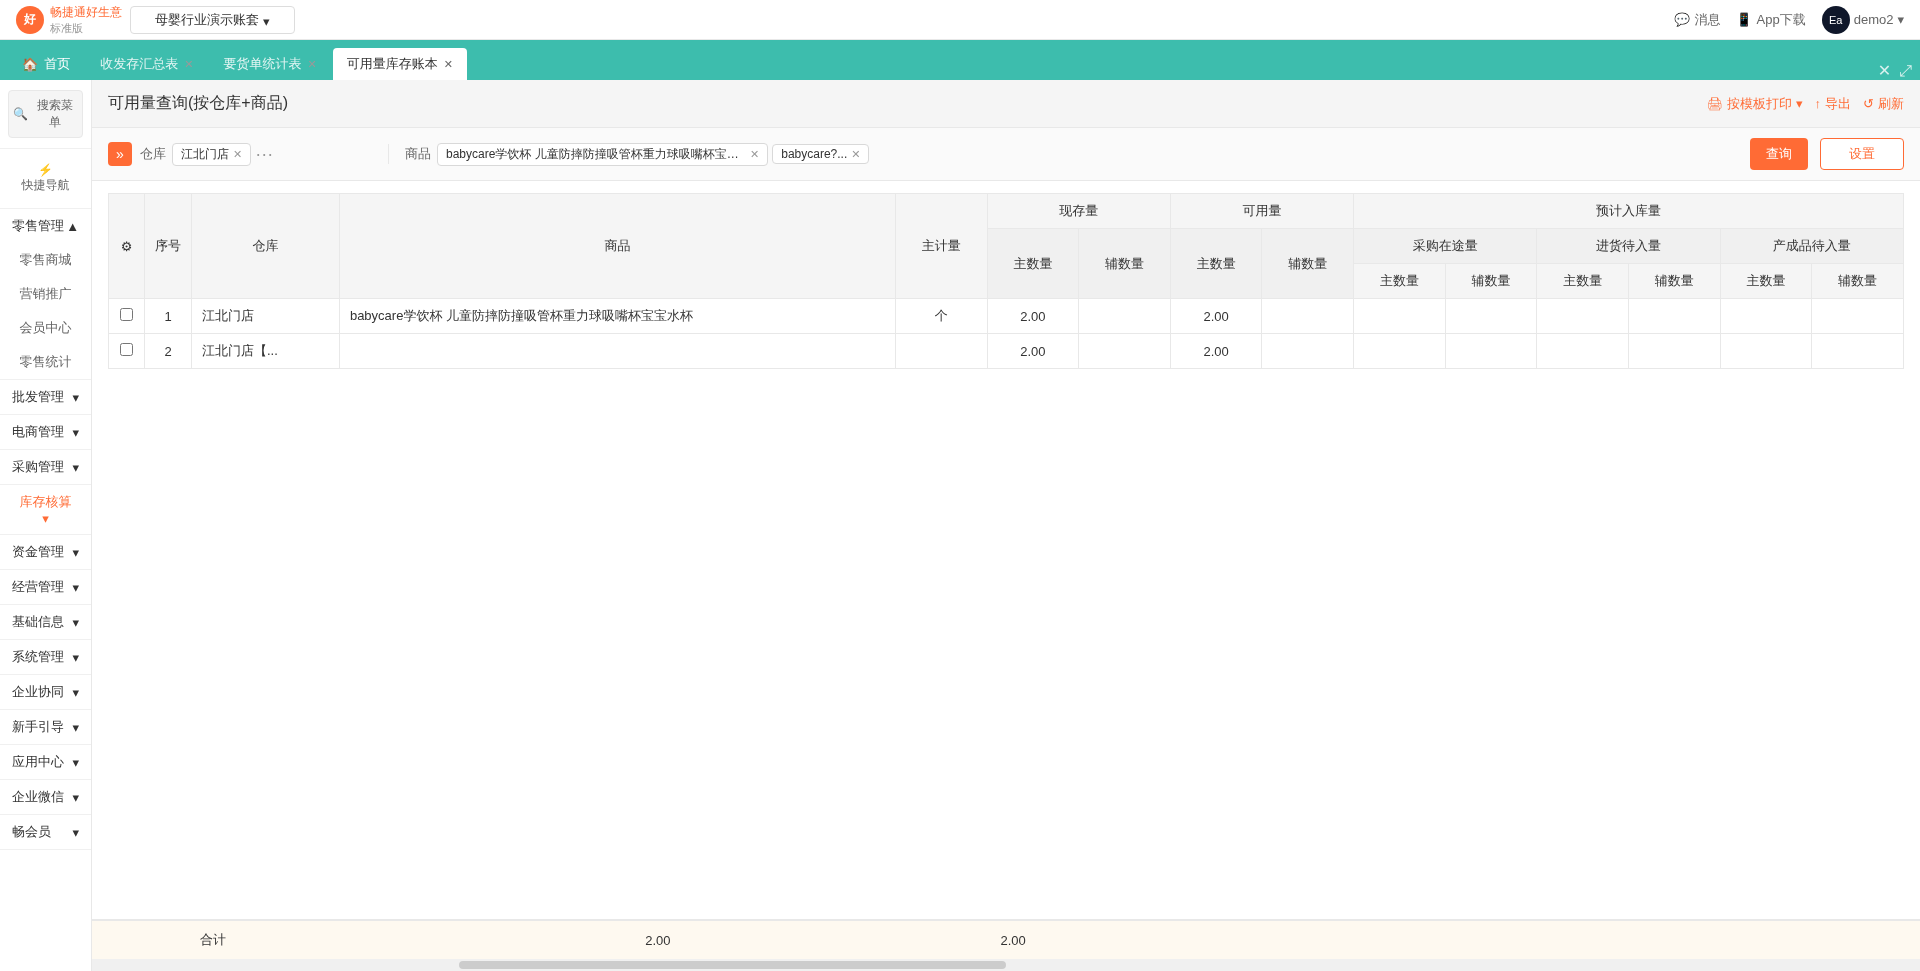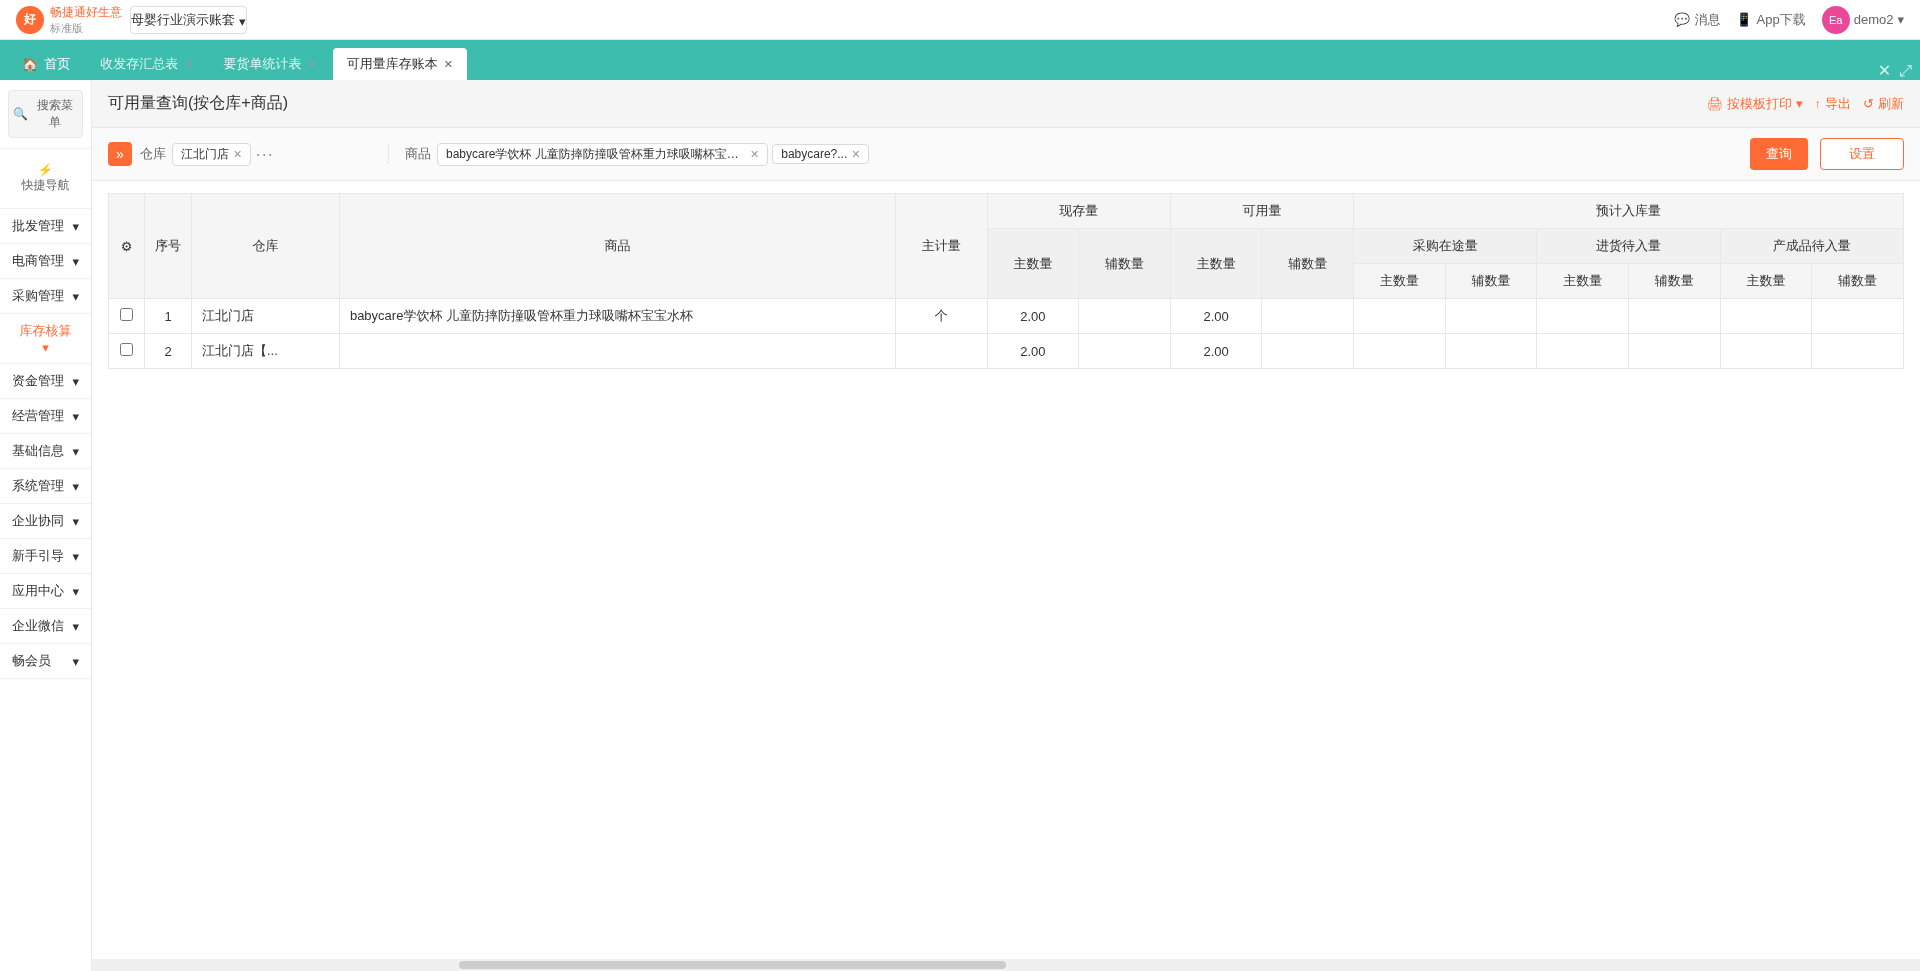--- a/index.html
+++ b/index.html
@@ -14,24 +14,24 @@
       justify-content: space-between;
       padding: 0 16px;
       border-bottom: 1px solid #e8e8e8;
       flex-shrink: 0;
     }
     .top-bar-left { display: flex; align-items: center; gap: 8px; }
     .logo-area { display: flex; align-items: center; gap: 6px; }
     .logo-icon { width: 28px; height: 28px; background: #ff6b35; border-radius: 50%; display: flex; align-items: center; justify-content: center; color: white; font-size: 12px; font-weight: bold; }
     .logo-text { color: #ff6b35; font-size: 12px; }
     .breadcrumb-tag { font-size: 11px; color: #999; }
-    .industry-select { display: flex; align-items: flex-end; gap: 4px; color: #333; font-size: 13px; cursor: pointer; padding: 4px 0; border: 1px solid #ddd; border-radius: 4px; background: white; }
+    .industry-select { display: flex; align-items: flex-end; gap: 4px; color: #333; font-size: 13px; cursor: pointer; padding: 4px 24px; border: 1px solid #ddd; border-radius: 4px; background: white; }
     .top-bar-right { display: flex; align-items: center; gap: 16px; }
     .top-right-item { display: flex; align-items: center; gap: 4px; color: #666; font-size: 13px; cursor: pointer; }
-    .avatar { width: 28px; height: 28px; border-radius: 50%; background: #ec4899; display: flex; align-items: center; justify-content: center; color: white; font-size: 11px; }
+    .avatar { width: 28px; height: 28px; border-radius: 50%; background: #0f172a; display: flex; align-items: center; justify-content: center; color: white; font-size: 11px; }
 
     
     .nav-tabs {
       height: 40px;
       background: #3dbdad;
       display: flex;
       align-items: flex-end;
       padding: 0 8px;
       flex-shrink: 0;
     }
@@ -223,20 +223,30 @@
         <span>搜索菜单</span>
       </button>
     </div>
     <div class="sidebar-nav">
       <div class="sidebar-nav-item">
         <span>⚡</span><br>
         <span>快捷导航</span>
       </div>
     </div>
 
+    <div class="sidebar-section">
+      <div class="sidebar-section-header">
+        <span>零售管理</span>
+        <span>▲</span>
+      </div>
+      <div class="sidebar-item">零售商城</div>
+      <div class="sidebar-item">营销推广</div>
+      <div class="sidebar-item">会员中心</div>
+      <div class="sidebar-item">零售统计</div>
+    </div>
 
     <div class="sidebar-section">
       <div class="sidebar-section-header">
         <span>批发管理</span>
         <span>▾</span>
       </div>
     </div>
     <div class="sidebar-section">
       <div class="sidebar-section-header">
         <span>电商管理</span>
@@ -427,19 +437,42 @@
     <td></td>
     <td></td>
     <td></td>
     <td></td>
     <td></td>
   </tr>
           </tbody>
       </table>
     </div>
 
+    <div class="table-footer">
+      <table class="footer-table">
+        <tbody>
+            <tr>
+          <td style="width:36px;"></td>
+          <td style="width:40px;"></td>
+          <td style="text-align:left;width:80px;">合计</td>
+          <td style="width:200px;"></td>
+          <td style="width:60px;"></td>
+          <td>2.00</td>
+          <td></td>
+          <td>2.00</td>
+          <td></td>
+          <td></td>
+          <td></td>
+          <td></td>
+          <td></td>
+          <td></td>
+          <td></td>
+        </tr>
+      </tbody>
+        </table>
+    </div>
 
     <div class="table-scroll-bar">
       <div class="scroll-thumb"></div>
     </div>
 
   </div>
 </div>
 
 </body></html>

